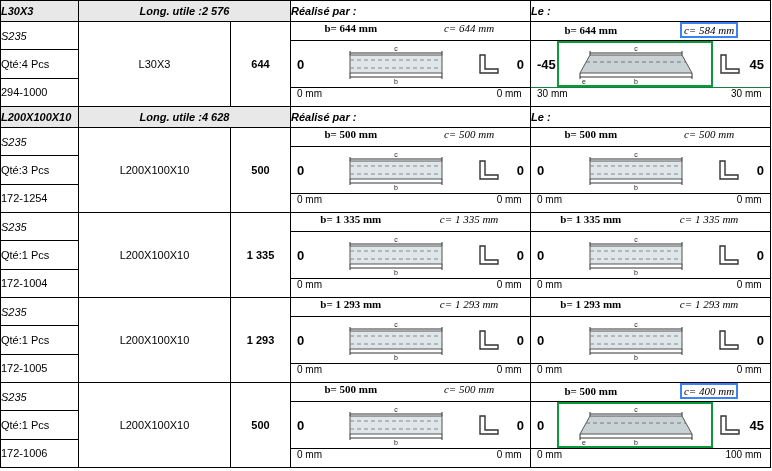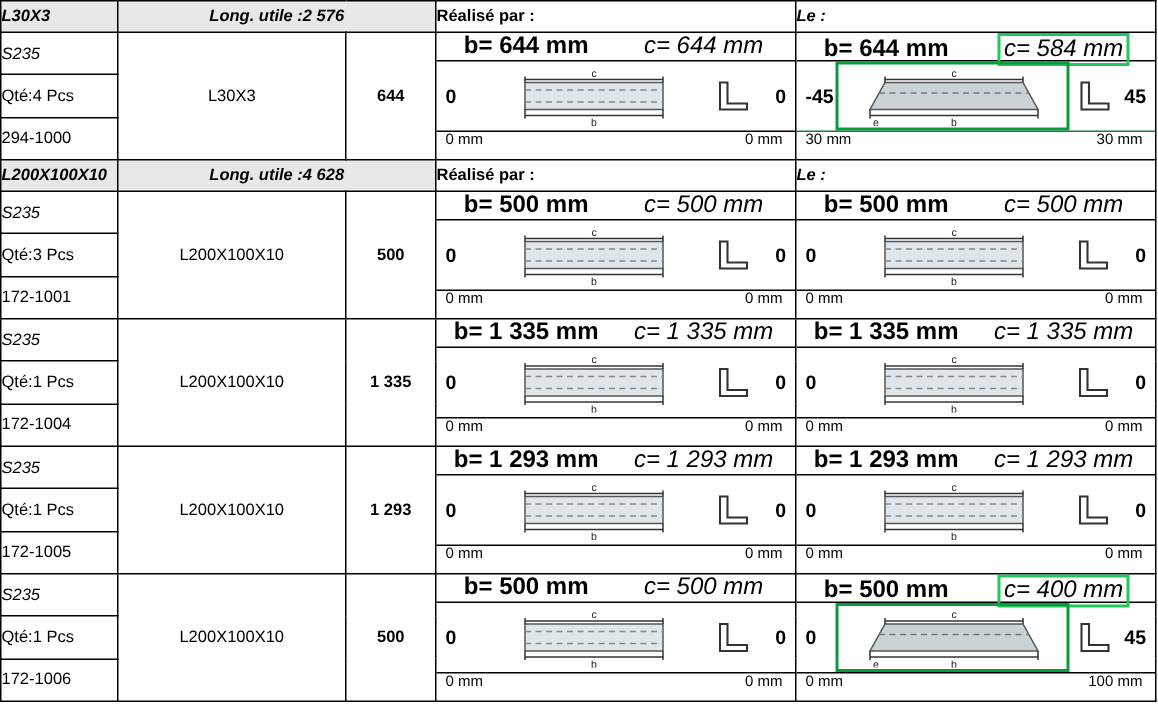--- a/index.html
+++ b/index.html
@@ -28,21 +28,21 @@
     background:#e8e8e8;
     height:20px;
   }
   .hdr-long{
     font-style:italic;font-weight:bold;font-size:11px;
     text-align:center;
     background:#e8e8e8;
     height:20px;
   }
   .hdr-real{
-    font-weight:bold;font-size:11px;
+    font-style:italic;font-weight:bold;font-size:11px;
     padding-left:6px;
     height:20px;
   }
   .hdr-le{
     font-style:italic;font-weight:bold;font-size:11px;
     padding-left:6px;
     height:20px;
     margin-left:48px;
   }
   
@@ -57,21 +57,22 @@
   }
   .desig{
     text-align:center;font-size:13px;
   }
   .len{
     text-align:center;font-size:14px;font-weight:bold;
   }
   
   .meas-top{
     height:18px;
-    font-size:16px;
+    font-size:11px;
+    font-family:Liberation Serif, serif;
   }
   .meas-top .b{
     display:inline-block;width:50%;text-align:center;font-weight:bold;
   }
   .meas-top .c{
     display:inline-block;width:49%;text-align:center;font-style:italic;
   }
   .mid{
     height:46px;position:relative;
   }
@@ -89,21 +90,21 @@
     font-size:13px;font-weight:bold;
   }
   .figwrap{
     position:absolute;left:0;right:0;top:0;bottom:0;
     display:flex;align-items:center;justify-content:center;
   }
   .hl{
     outline:2px solid #0a9a3c;
   }
   .hl-box{
-    border:2px solid #22c55e;
+    border:2px solid #3b82f6;
     padding:0 2px;
     display:inline-block;
   }
   .cellflex{display:flex;flex-direction:column;height:100%;}
   .nowrap{white-space:nowrap;}
   svg{display:block;}
 </style>
 </head>
 <body>
 
@@ -264,21 +265,21 @@
                 <span class="angle-r">0</span>
               </div>
               <div class="meas-bot" style="border-top:1px solid #000"><span class="l">0 mm</span><span class="r">0 mm</span></div>
             </div>
           </td>
         </tr>
         <tr>
           <td class="qte">Qté:3 Pcs</td>
         </tr>
         <tr>
-          <td class="ref">172-1001</td>
+          <td class="ref">172-1254</td>
         </tr>
         <tr>
           <td class="mat">S235</td>
           <td class="desig" rowspan="3">L200X100X10</td>
           <td class="len" rowspan="3">1 335</td>
           <td rowspan="3">
             <div class="cellflex">
               <div class="meas-top" style="border-bottom:1px solid #000"><span class="b nowrap">b= 1 335 mm</span><span class="c nowrap"><span>c= 1 335 mm</span></span></div>
               <div class="mid">
                 <span class="angle-l">0</span>

